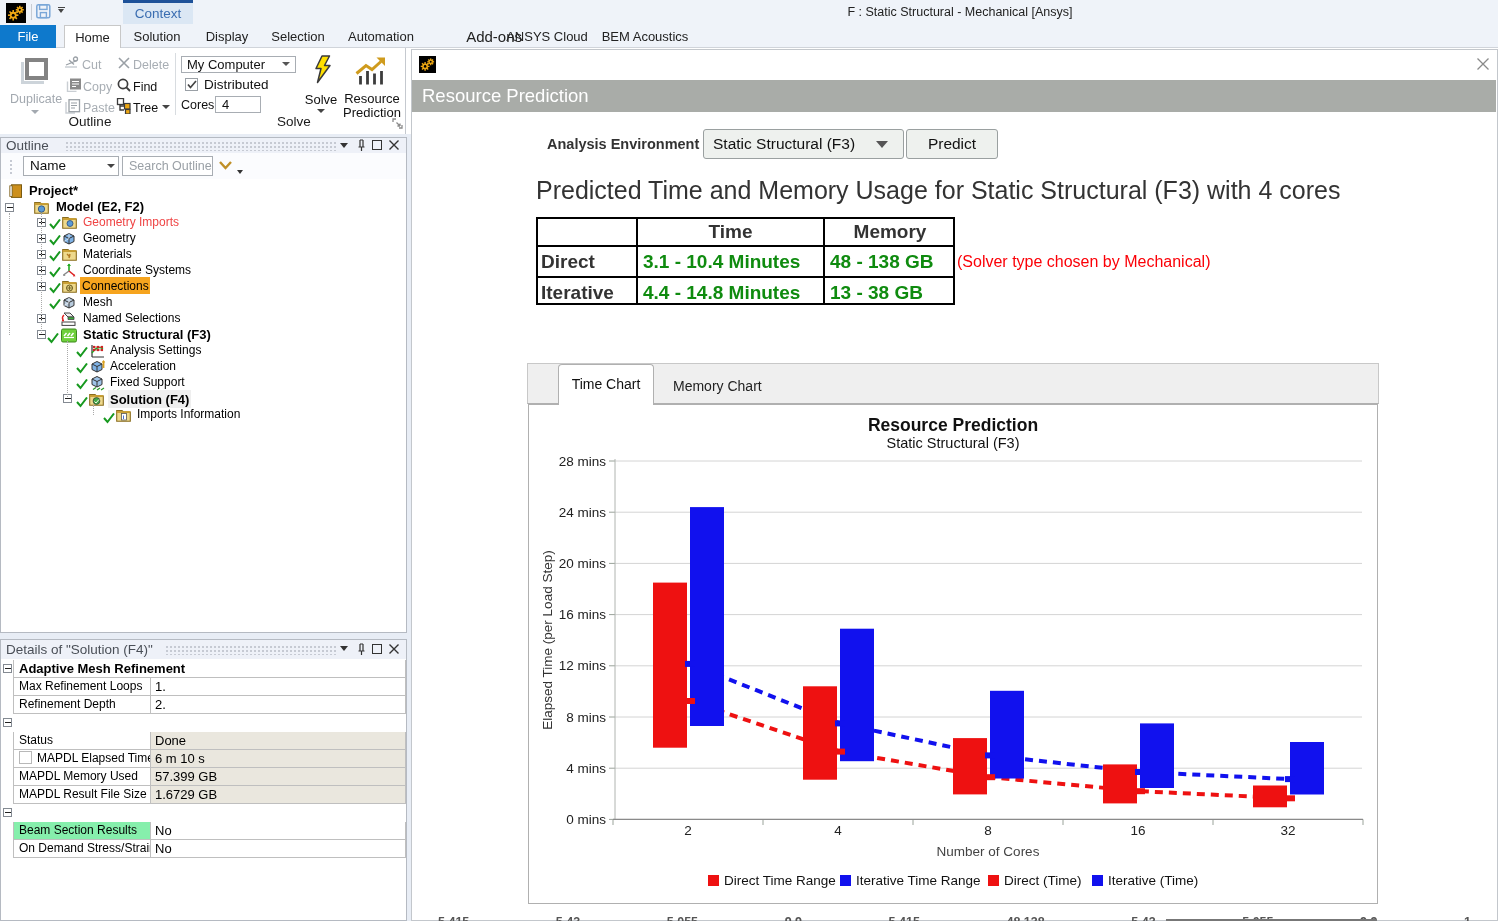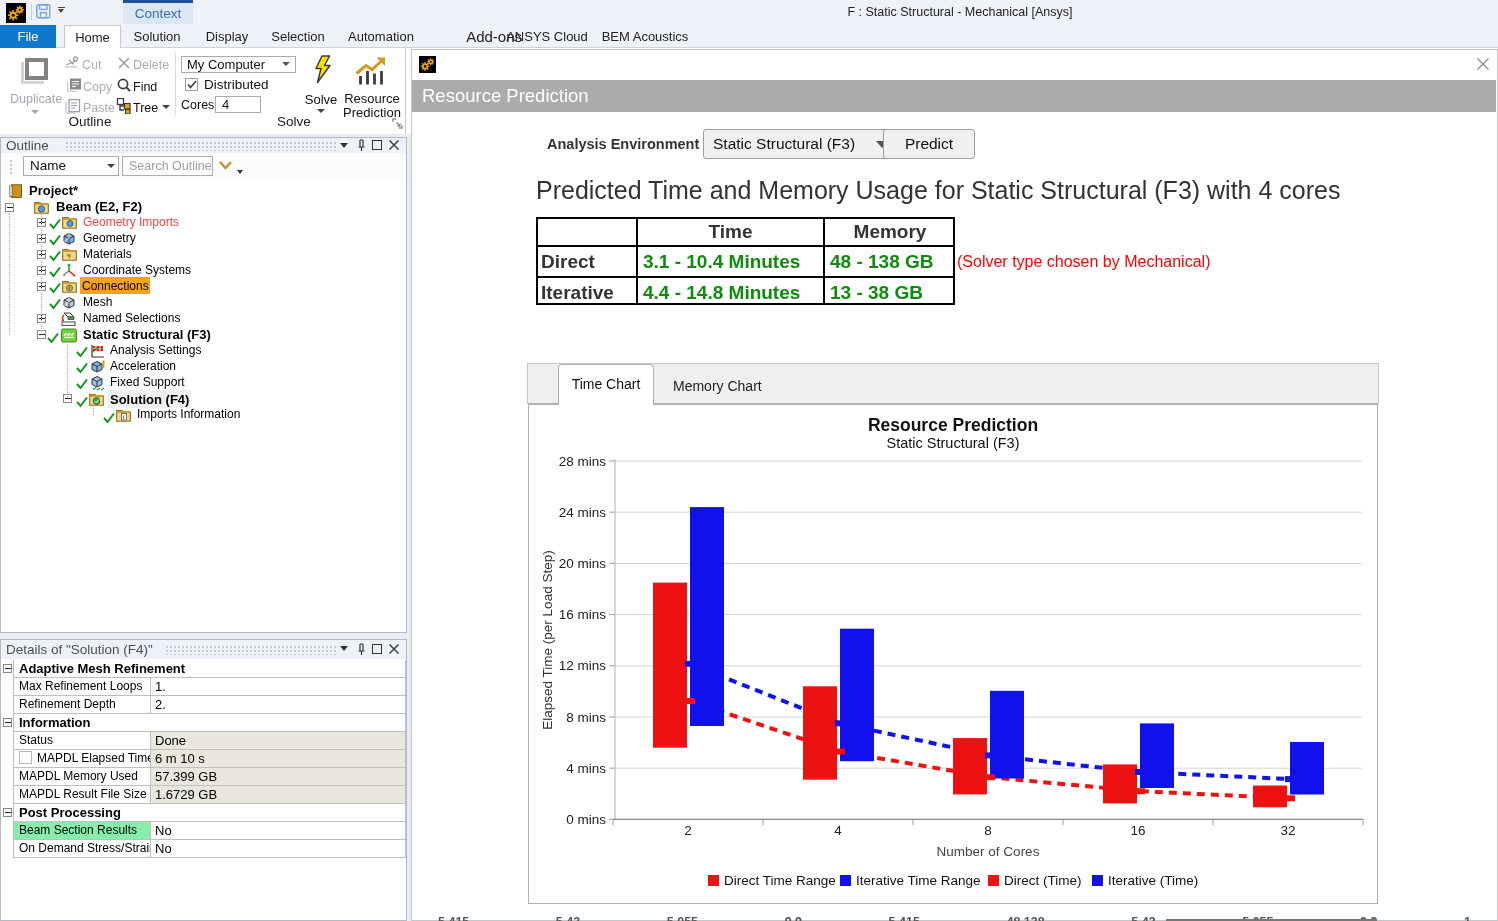--- a/index.html
+++ b/index.html
@@ -153,21 +153,21 @@
       <rect x="0.8" y="1.8" width="2.4" height="10.6" fill="#eee" stroke="#7a5a10" stroke-width="0.8"></rect>
     </svg>
 <div class="ab" style="left:29px;top:183px;font-size:13px;font-weight:bold;color:#000">Project*</div>
 <div class="ab" style="left:5px;top:203px;width:9px;height:9px;background:#fff;border:1px solid #848a92"></div>
 <div class="ab" style="left:6.5px;top:206.6px;width:6px;height:1.6px;background:#222"></div>
 <svg class="ab" style="left:34px;top:201px" width="15" height="13">
 <path d="M0.7 3 V1.5 H6 L7.5 3 H14.3 V12.3 H0.7 Z" fill="#eed98c" stroke="#8a6d1f" stroke-width="1.1"></path>
 <path d="M0.7 3 H14.3" stroke="#c79b2e" stroke-width="1.8"></path>
       <circle cx="7.5" cy="8" r="3.2" fill="#5b9bd5" stroke="#2a4a7a" stroke-width="0.8"></circle>
     </svg>
-<div class="ab" style="left:56px;top:199px;font-size:13px;font-weight:bold;color:#000">Beam (E2, F2)</div>
+<div class="ab" style="left:56px;top:199px;font-size:13px;font-weight:bold;color:#000">Model (E2, F2)</div>
 <div class="ab" style="left:37px;top:218px;width:9px;height:9px;background:#fff;border:1px solid #848a92"></div>
 <div class="ab" style="left:38.5px;top:221.6px;width:6px;height:1.6px;background:#222"></div>
 <div class="ab" style="left:40.7px;top:219.4px;width:1.6px;height:6px;background:#222"></div>
 <svg class="ab" style="left:49px;top:219px" width="12" height="11">
       <path d="M1 5 L4.5 9 L11 0.5" fill="none" stroke="#17991f" stroke-width="2"></path>
     </svg>
 <svg class="ab" style="left:62px;top:216px" width="15" height="13">
 <path d="M0.7 3 V1.5 H6 L7.5 3 H14.3 V12.3 H0.7 Z" fill="#eed98c" stroke="#8a6d1f" stroke-width="1.1"></path>
 <path d="M0.7 3 H14.3" stroke="#c79b2e" stroke-width="1.8"></path>
       <circle cx="8" cy="7.5" r="3" fill="#5b9bd5" stroke="#2a4a7a" stroke-width="0.8"></circle>
@@ -330,32 +330,30 @@
 <svg class="ab" style="left:389px;top:644px" width="10" height="10">
       <path d="M0.5 0.5 L9.5 9.5 M9.5 0.5 L0.5 9.5" stroke="#333" stroke-width="1.4"></path>
     </svg>
 <div class="ab" style="left:13px;top:660px;width:393px;height:18px;background:#fff;border:1px solid #bfbfbf;border-top:none;font-size:13px;font-weight:bold;color:#000;line-height:17px;padding-left:5px">Adaptive Mesh Refinement</div>
 <div class="ab" style="left:3px;top:664px;width:9px;height:9px;background:#fff;border:1px solid #848a92"></div>
 <div class="ab" style="left:4.5px;top:667.6px;width:6px;height:1.6px;background:#222"></div>
 <div class="ab" style="left:13px;top:678px;width:137px;height:18px;background:#fff;border-left:1px solid #bfbfbf;border-bottom:1px solid #bfbfbf;font-size:12px;color:#000;line-height:17px;padding-left:5px">Max Refinement Loops</div>
 <div class="ab" style="left:150px;top:678px;width:256px;height:18px;background:#fff;border-left:1px solid #bfbfbf;border-bottom:1px solid #bfbfbf;border-right:1px solid #bfbfbf;font-size:13px;color:#000;line-height:17px;padding-left:4px">1.</div>
 <div class="ab" style="left:13px;top:696px;width:137px;height:18px;background:#fff;border-left:1px solid #bfbfbf;border-bottom:1px solid #bfbfbf;font-size:12px;color:#000;line-height:17px;padding-left:5px">Refinement Depth</div>
 <div class="ab" style="left:150px;top:696px;width:256px;height:18px;background:#fff;border-left:1px solid #bfbfbf;border-bottom:1px solid #bfbfbf;border-right:1px solid #bfbfbf;font-size:13px;color:#000;line-height:17px;padding-left:4px">2.</div>
-<div class="ab" style="left:13px;top:714px;width:393px;height:18px;background:#fff;border:1px solid #bfbfbf;border-top:none;font-size:13px;font-weight:bold;color:#000;line-height:17px;padding-left:5px">Information</div>
 <div class="ab" style="left:3px;top:718px;width:9px;height:9px;background:#fff;border:1px solid #848a92"></div>
 <div class="ab" style="left:4.5px;top:721.6px;width:6px;height:1.6px;background:#222"></div>
 <div class="ab" style="left:13px;top:732px;width:137px;height:18px;background:#fff;border-left:1px solid #bfbfbf;border-bottom:1px solid #bfbfbf;font-size:12px;color:#000;line-height:17px;padding-left:5px">Status</div>
 <div class="ab" style="left:150px;top:732px;width:256px;height:18px;background:#eae7de;border-left:1px solid #bfbfbf;border-bottom:1px solid #bfbfbf;border-right:1px solid #bfbfbf;font-size:13px;color:#000;line-height:17px;padding-left:4px">Done</div>
 <div class="ab" style="left:13px;top:750px;width:137px;height:18px;background:#fff;border-left:1px solid #bfbfbf;border-bottom:1px solid #bfbfbf;font-size:12px;color:#000;line-height:17px;padding-left:5px"><span style="display:inline-block;width:13px;height:13px;border:1px solid #b8b8b8;background:#fff;vertical-align:-2px;margin-right:5px"></span>MAPDL Elapsed Time</div>
 <div class="ab" style="left:150px;top:750px;width:256px;height:18px;background:#eae7de;border-left:1px solid #bfbfbf;border-bottom:1px solid #bfbfbf;border-right:1px solid #bfbfbf;font-size:13px;color:#000;line-height:17px;padding-left:4px">6 m 10 s</div>
 <div class="ab" style="left:13px;top:768px;width:137px;height:18px;background:#fff;border-left:1px solid #bfbfbf;border-bottom:1px solid #bfbfbf;font-size:12px;color:#000;line-height:17px;padding-left:5px">MAPDL Memory Used</div>
 <div class="ab" style="left:150px;top:768px;width:256px;height:18px;background:#eae7de;border-left:1px solid #bfbfbf;border-bottom:1px solid #bfbfbf;border-right:1px solid #bfbfbf;font-size:13px;color:#000;line-height:17px;padding-left:4px">57.399 GB</div>
 <div class="ab" style="left:13px;top:786px;width:137px;height:18px;background:#fff;border-left:1px solid #bfbfbf;border-bottom:1px solid #bfbfbf;font-size:12px;color:#000;line-height:17px;padding-left:5px">MAPDL Result File Size</div>
 <div class="ab" style="left:150px;top:786px;width:256px;height:18px;background:#eae7de;border-left:1px solid #bfbfbf;border-bottom:1px solid #bfbfbf;border-right:1px solid #bfbfbf;font-size:13px;color:#000;line-height:17px;padding-left:4px">1.6729 GB</div>
-<div class="ab" style="left:13px;top:804px;width:393px;height:18px;background:#fff;border:1px solid #bfbfbf;border-top:none;font-size:13px;font-weight:bold;color:#000;line-height:17px;padding-left:5px">Post Processing</div>
 <div class="ab" style="left:3px;top:808px;width:9px;height:9px;background:#fff;border:1px solid #848a92"></div>
 <div class="ab" style="left:4.5px;top:811.6px;width:6px;height:1.6px;background:#222"></div>
 <div class="ab" style="left:13px;top:822px;width:137px;height:18px;background:#86efac;border-left:1px solid #bfbfbf;border-bottom:1px solid #bfbfbf;font-size:12px;color:#000;line-height:17px;padding-left:5px">Beam Section Results</div>
 <div class="ab" style="left:150px;top:822px;width:256px;height:18px;background:#fff;border-left:1px solid #bfbfbf;border-bottom:1px solid #bfbfbf;border-right:1px solid #bfbfbf;font-size:13px;color:#000;line-height:17px;padding-left:4px">No</div>
 <div class="ab" style="left:13px;top:840px;width:137px;height:18px;background:#fff;border-left:1px solid #bfbfbf;border-bottom:1px solid #bfbfbf;font-size:12px;color:#000;line-height:17px;padding-left:5px">On Demand Stress/Strain</div>
 <div class="ab" style="left:150px;top:840px;width:256px;height:18px;background:#fff;border-left:1px solid #bfbfbf;border-bottom:1px solid #bfbfbf;border-right:1px solid #bfbfbf;font-size:13px;color:#000;line-height:17px;padding-left:4px">No</div>
 <div class="ab" style="left:411px;top:49px;width:1087px;height:872px;background:#fff;border:1px solid #c3c7cc"></div>
 <svg class="ab" style="left:419px;top:56px" width="17" height="17">
 <rect x="0" y="0" width="17" height="17" fill="#000"></rect>
 <g stroke="#eda713" stroke-width="1.4">
@@ -377,21 +375,21 @@
 <circle cx="11.7" cy="5.8" r="2.2" fill="#eda713"></circle>
       <circle cx="11.7" cy="5.8" r="0.95" fill="#000"></circle>
 </svg>
 <svg class="ab" style="left:1477px;top:58px" width="12" height="12">
       <path d="M0.5 0.5 L11.5 11.5 M11.5 0.5 L0.5 11.5" stroke="#8a8a8a" stroke-width="1.3"></path>
     </svg>
 <div class="ab" style="left:412px;top:80px;width:1084px;height:32px;background:#a9aca8;color:#fff;font-size:18.5px;line-height:32px;padding-left:10px">Resource Prediction</div>
 <div class="ab" style="left:547px;top:135px;height:18px;font-size:14.5px;font-weight:bold;color:#333;line-height:18px">Analysis Environment</div>
 <div class="ab" style="left:703px;top:129px;width:201px;height:30px;background:#eef1ee;border:1px solid #9aa0a0;border-radius:3px;font-size:15.5px;color:#111;line-height:28px;padding-left:9px">Static Structural (F3)</div>
 <div class="ab" style="left:876px;top:141px;width:0;height:0;border-left:6.5px solid transparent;border-right:6.5px solid transparent;border-top:7px solid #555"></div>
-<div class="ab" style="left:883px;top:129px;width:92px;height:30px;background:#eef1ee;border:1px solid #9aa0a0;border-radius:3px;font-size:15.5px;color:#111;line-height:28px;text-align:center">Predict</div>
+<div class="ab" style="left:906px;top:129px;width:92px;height:30px;background:#eef1ee;border:1px solid #9aa0a0;border-radius:3px;font-size:15.5px;color:#111;line-height:28px;text-align:center">Predict</div>
 <div class="ab" style="left:536px;top:177px;width:900px;height:26px;font-size:25px;font-weight:normal;color:#333;line-height:26px">Predicted Time and Memory Usage for Static Structural (F3) with 4 cores</div>
 <div class="ab" style="left:536px;top:217px;width:419px;height:88px;border:2px solid #000"></div>
 <div class="ab" style="left:636px;top:217px;width:2px;height:88px;background:#000"></div>
 <div class="ab" style="left:823px;top:217px;width:2px;height:88px;background:#000"></div>
 <div class="ab" style="left:536px;top:245px;width:419px;height:2px;background:#000"></div>
 <div class="ab" style="left:536px;top:276px;width:419px;height:2px;background:#000"></div>
 <div class="ab" style="left:638px;top:220px;width:185px;height:24px;font-size:19px;font-weight:bold;color:#333;text-align:center;line-height:24px">Time</div>
 <div class="ab" style="left:825px;top:220px;width:130px;height:24px;font-size:19px;font-weight:bold;color:#333;text-align:center;line-height:24px">Memory</div>
 <div class="ab" style="left:541px;top:250px;width:90px;height:24px;font-size:19px;font-weight:bold;color:#333;line-height:24px">Direct</div>
 <div class="ab" style="left:643px;top:250px;width:180px;height:24px;font-size:19px;font-weight:bold;color:#0f8b0f;line-height:24px">3.1 - 10.4 Minutes</div>

